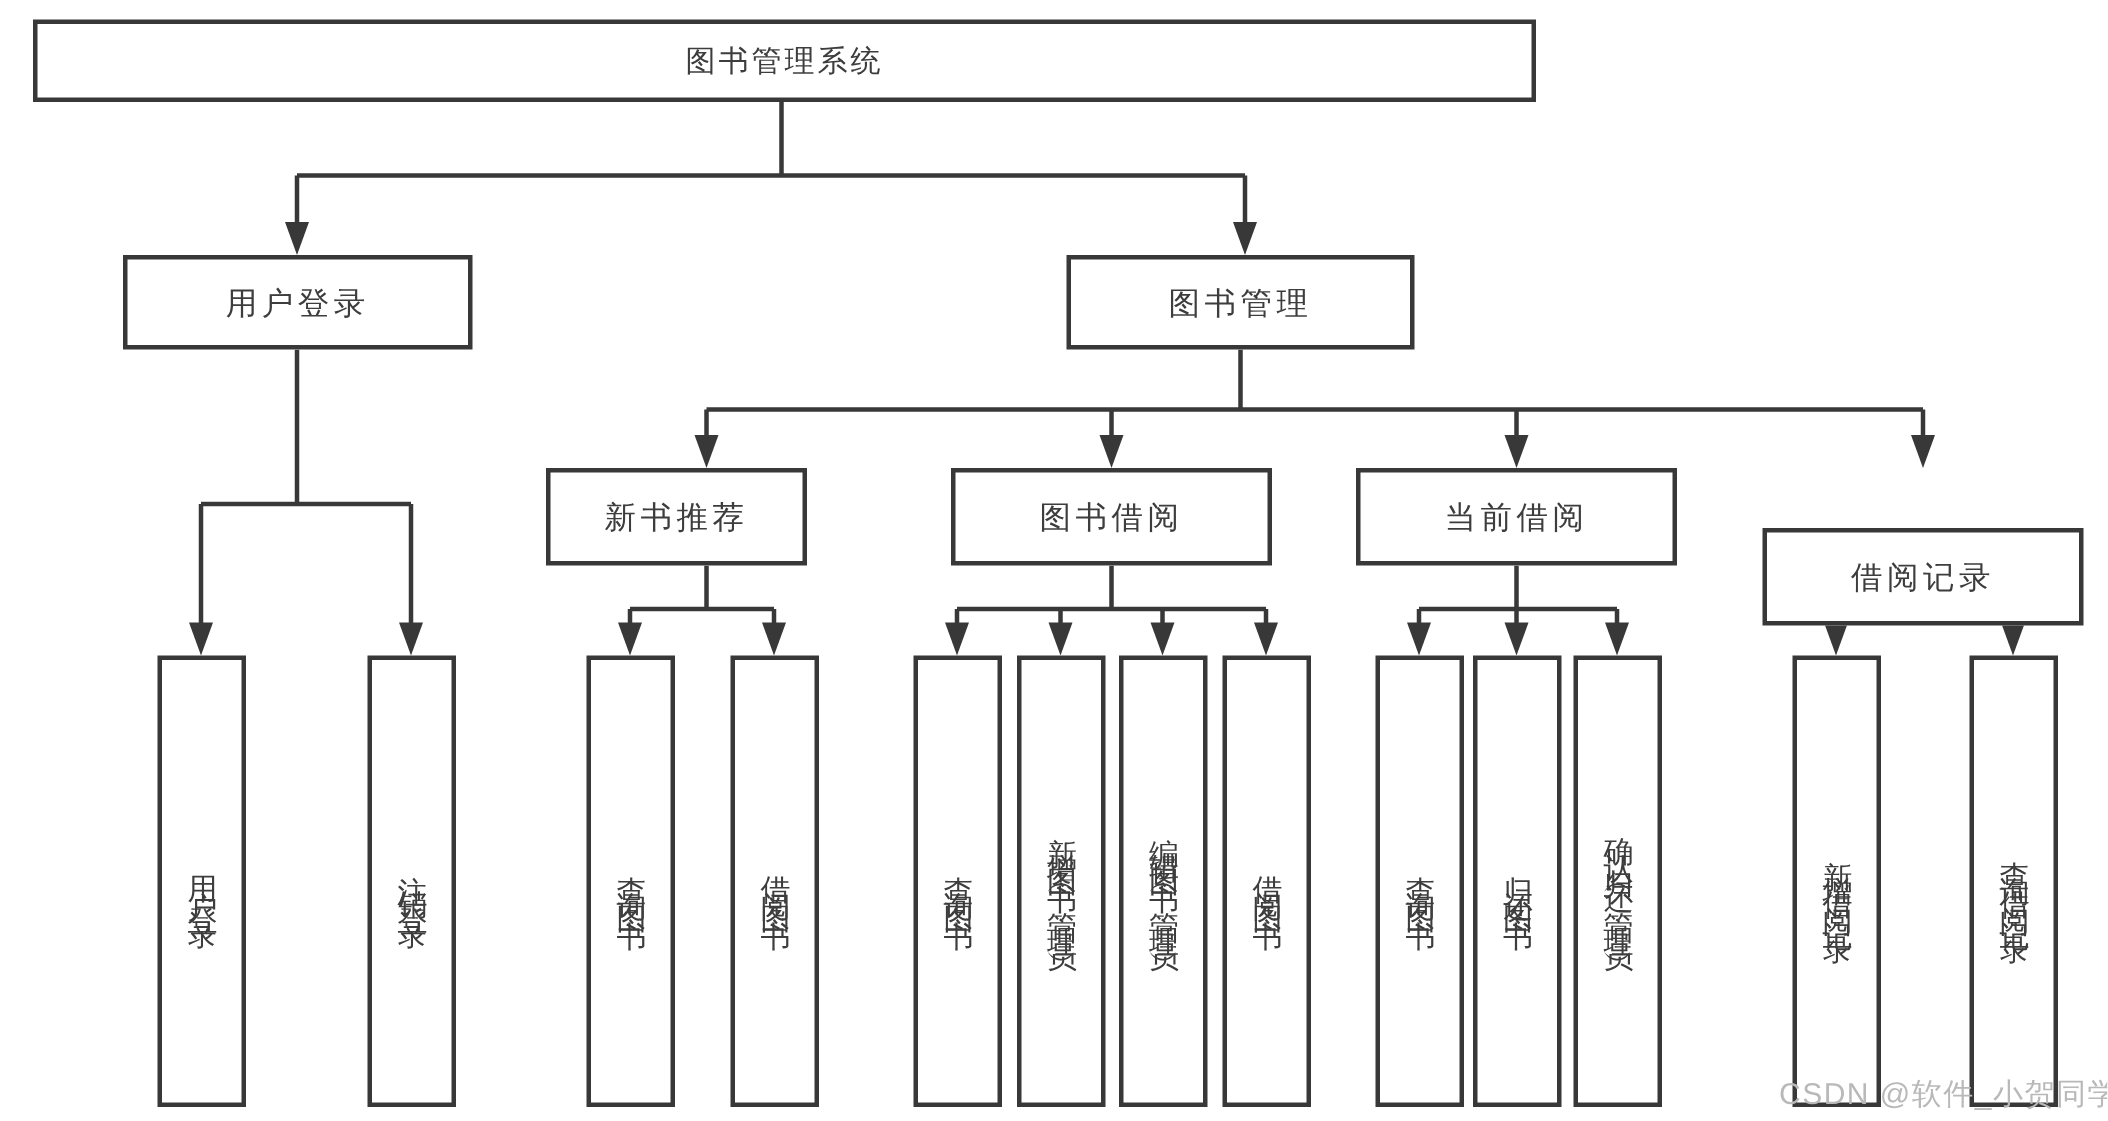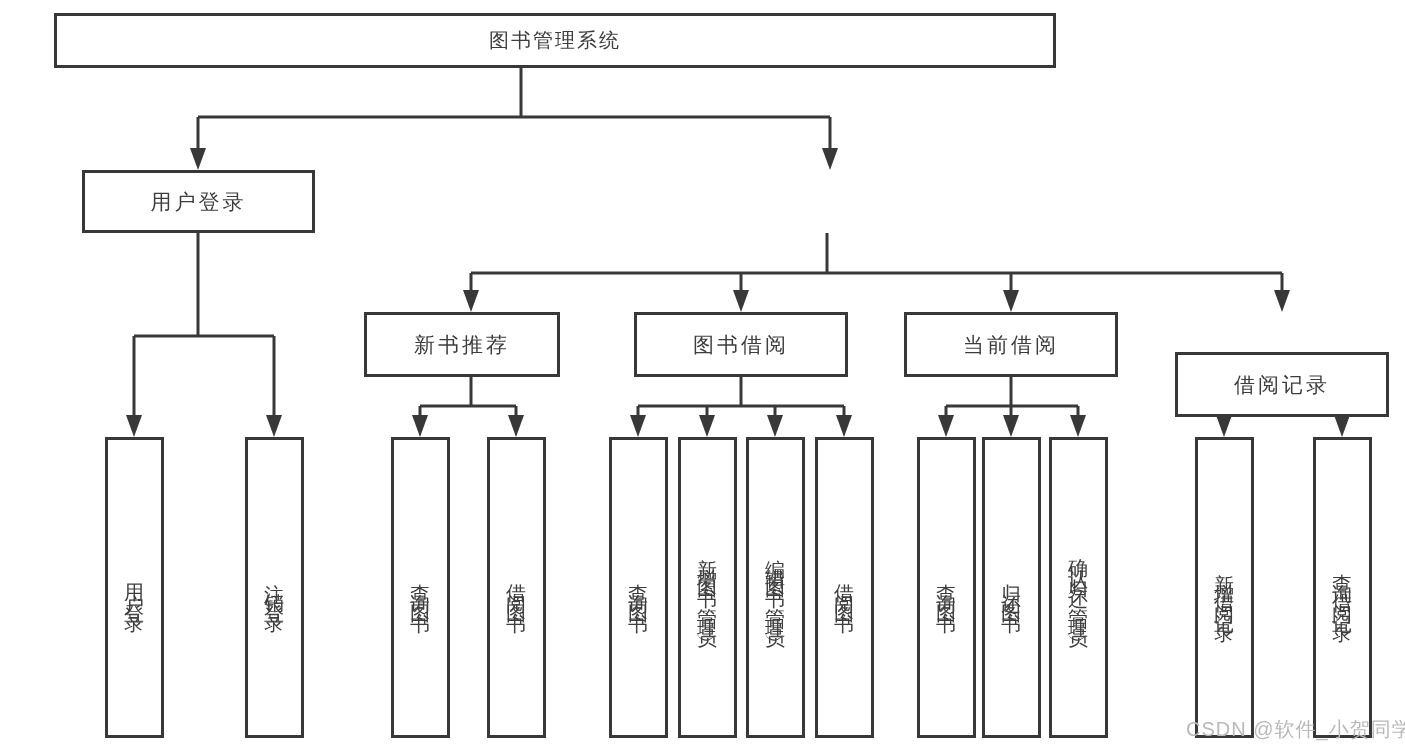--- a/index.html
+++ b/index.html
@@ -7,21 +7,21 @@
     position:relative;width:1405px;height:747px;background:#ffffff;
     font-family:"Liberation Sans", sans-serif;color:#3d3d3d;overflow:hidden;
   }
   .connectors{position:absolute;left:0;top:0;z-index:1;}
   .node{
     position:absolute;box-sizing:border-box;border:3px solid #383838;background:#ffffff;
     display:flex;align-items:center;justify-content:center;z-index:2;
     color:#3d3d3d;
   }
   .h{font-size:21px;letter-spacing:3px;white-space:nowrap;}
-  .root{font-size:20px;letter-spacing:2px;margin-left:32px;}
+  .root{font-size:20px;letter-spacing:2px;}
   .v{
     writing-mode:vertical-rl;text-orientation:mixed;
     font-size:20px;letter-spacing:10px;line-height:1;
   }
   .watermark{
     position:absolute;left:1186px;top:716px;z-index:6;
     font-size:20px;letter-spacing:1px;color:#b9b9b9;white-space:nowrap;
   }
 </style>
 </head>
@@ -65,22 +65,23 @@
       <polygon points="1003,415 1019,415 1011,437"></polygon>
       <polygon points="1070,415 1086,415 1078,437"></polygon>
       <polygon points="1216,415 1232,415 1224,437"></polygon>
       <polygon points="1334,415 1350,415 1342,437"></polygon>
     </g>
   </svg>
 
   <div class="node h root" style="left:22px;top:13px;width:1002px;height:55px;">图书管理系统</div>
 
   <div class="node h" style="left:82px;top:170px;width:233px;height:63px;">用户登录</div>
+  <div class="node h" style="left:711px;top:170px;width:232px;height:63px;">图书管理</div>
 
-  <div class="node h" style="left:364px;top:312px;width:196px;height:65px;">新书推荐</div>
+  <div class="node h" style="left:364px;top:312px;width:174px;height:65px;">新书推荐</div>
   <div class="node h" style="left:904px;top:312px;width:214px;height:65px;">当前借阅</div>
   <div class="node h" style="left:634px;top:312px;width:214px;height:65px;">图书借阅</div>
   <div class="node h" style="left:1175px;top:312px;width:214px;height:65px;margin-top:40px;">借阅记录</div>
 
   <div class="node v" style="left:105px;top:437px;width:59px;height:301px;">用户登录</div>
   <div class="node v" style="left:245px;top:437px;width:59px;height:301px;">注销登录</div>
 
   <div class="node v" style="left:391px;top:437px;width:59px;height:301px;">查询图书</div>
   <div class="node v" style="left:487px;top:437px;width:59px;height:301px;">借阅图书</div>
 

